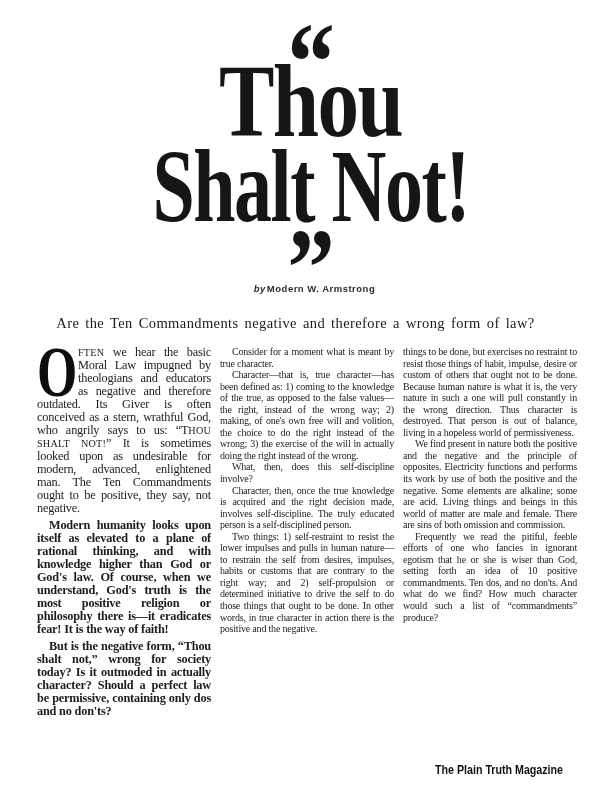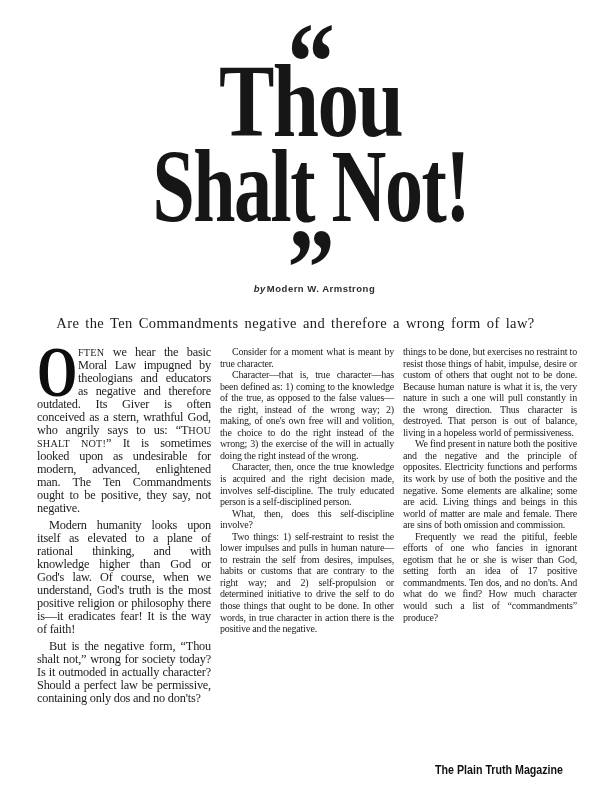--- a/index.html
+++ b/index.html
@@ -37,21 +37,21 @@
   
   .columns {
     position:absolute; top:346px; left:37px; width:541px;
     display:flex; gap:9px; align-items:flex-start;
   }
   .col { width:174px; text-align:justify; color:#1c1c1c; }
   .col p { margin:0; }
   .col .indent { text-indent:12px; }
   .col1 { font-size:12.3px; line-height:13px;   letter-spacing:-0.2px; }
   .col2, .col3 { font-size:10px; line-height:11.55px; letter-spacing:-0.2px; }
-  .col1 p + p { margin-top:4px; }
+  .col1 p + p { margin-top:4px;font-weight:bold; }
 
   .sc { font-size:0.83em; letter-spacing:0.2px; }
 
   .dropcap {
     float:left; width:41px; font-weight:bold; font-size:72px; line-height:52px;
     transform:scaleX(0.72); transform-origin:0 50%;
     letter-spacing:0; text-indent:0; color:#0d0d0d;
   }
 
   
@@ -81,26 +81,26 @@
 
   <div class="columns">
     <div class="col col1">
         <p><span class="dropcap">O</span><span class="sc">FTEN</span><span> we hear the basic Moral Law impugned by theologians and educators as negative and therefore outdated. Its Giver is often conceived as a stern, wrathful God, who angrily says to us: “T</span><span class="sc">HOU SHALT NOT!</span><span>” It is sometimes looked upon as undesirable for modern, advanced, enlightened man. The Ten Commandments ought to be positive, they say, not negative.</span></p>
         <p class="indent"><span>Modern humanity looks upon itself as elevated to a plane of rational thinking, and with knowledge higher than God or God's law. Of course, when we understand, God's truth is the most positive religion or philosophy there is—it eradicates fear! It is the way of faith!</span></p>
         <p class="indent"><span>But is the negative form, “Thou shalt not,” wrong for society today? Is it outmoded in actually character? Should a perfect law be permissive, containing only dos and no don'ts?</span></p>
       </div>
     <div class="col col2">
         <p class="indent"><span>Consider for a moment what is meant by true character.</span></p>
         <p class="indent"><span>Character—that is, true character—has been defined as: 1) coming to the knowledge of the true, as opposed to the false values—the right, instead of the wrong way; 2) making, of one's own free will and volition, the choice to do the right instead of the wrong; 3) the exercise of the will in actually doing the right instead of the wrong.</span></p>
+        <p class="indent"><span>What, then, does this self-discipline involve?</span></p>
         <p class="indent"><span>Character, then, once the true knowledge is acquired and the right decision made, involves self-discipline. The truly educated person is a self-disciplined person.</span></p>
-        <p class="indent"><span>What, then, does this self-discipline involve?</span></p>
         <p class="indent"><span>Two things: 1) self-restraint to resist the lower impulses and pulls in human nature—to restrain the self from desires, impulses, habits or customs that are contrary to the right way; and 2) self-propulsion or determined initiative to drive the self to do those things that ought to be done. In other words, in true character in action there is the positive and the negative.</span></p>
       </div>
     <div class="col col3">
         <p><span>things to be done, but exercises no restraint to resist those things of habit, impulse, desire or custom of others that ought not to be done. Because human nature is what it is, the very nature in such a one will pull constantly in the wrong direction. Thus character is destroyed. That person is out of balance, living in a hopeless world of permissiveness.</span></p>
         <p class="indent"><span>We find present in nature both the positive and the negative and the principle of opposites. Electricity functions and performs its work by use of both the positive and the negative. Some elements are alkaline; some are acid. Living things and beings in this world of matter are male and female. There are sins of both omission and commission.</span></p>
-        <p class="indent"><span>Frequently we read the pitiful, feeble efforts of one who fancies in ignorant egotism that he or she is wiser than God, setting forth an idea of 17 positive commandments. Ten dos, and no don'ts. And what do we find? How much character would such a list of “commandments” produce?</span></p>
+        <p class="indent"><span>Frequently we read the pitiful, feeble efforts of one who fancies in ignorant egotism that he or she is wiser than God, setting forth an idea of 10 positive commandments. Ten dos, and no don'ts. And what do we find? How much character would such a list of “commandments” produce?</span></p>
       </div>
   </div>
 
   <div class="footer">The Plain Truth Magazine</div>
 
 </div>
 
 </body></html>

